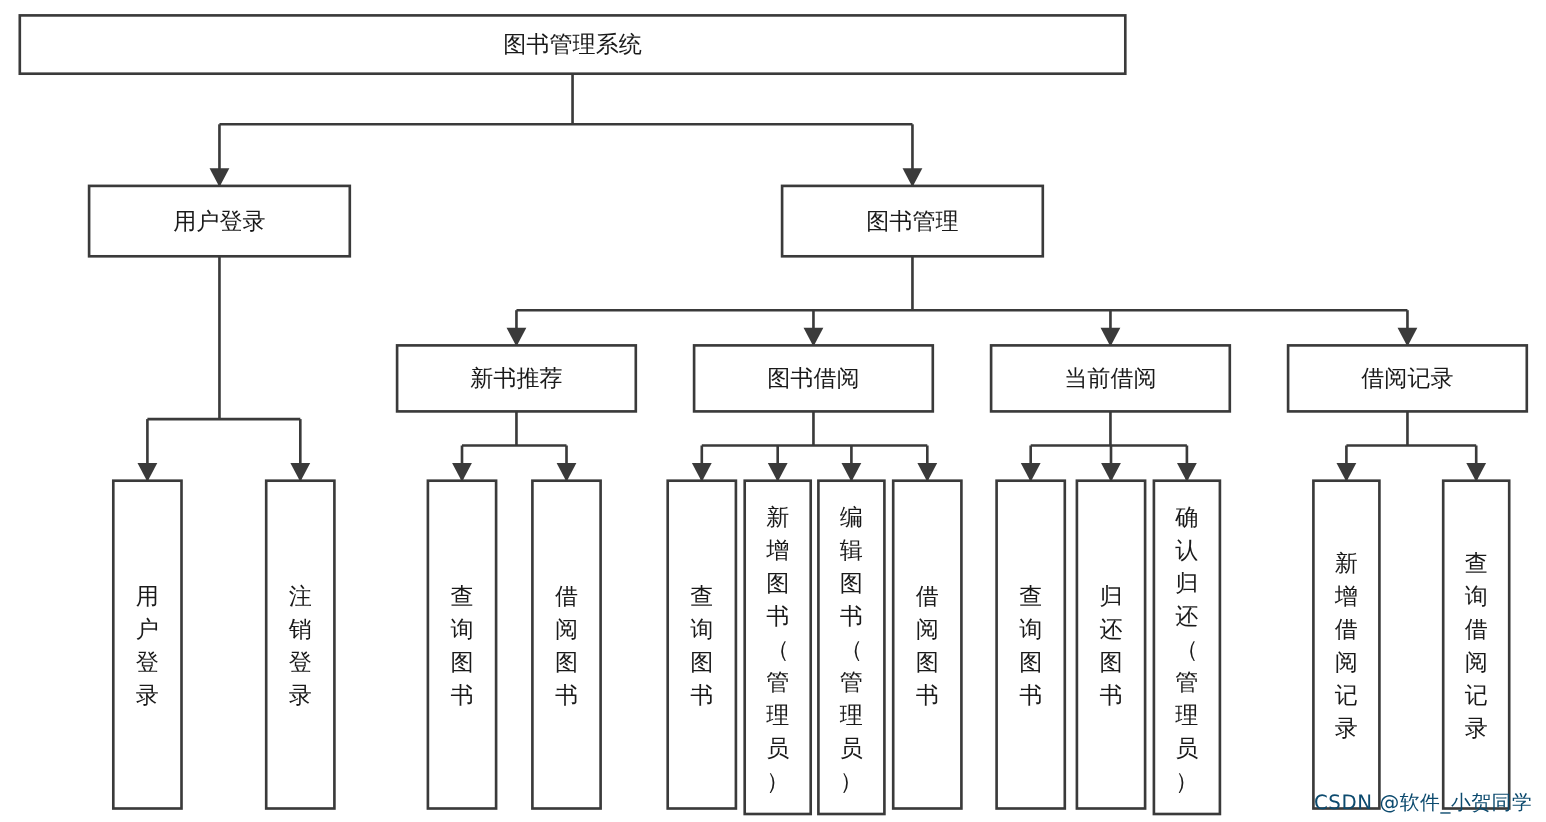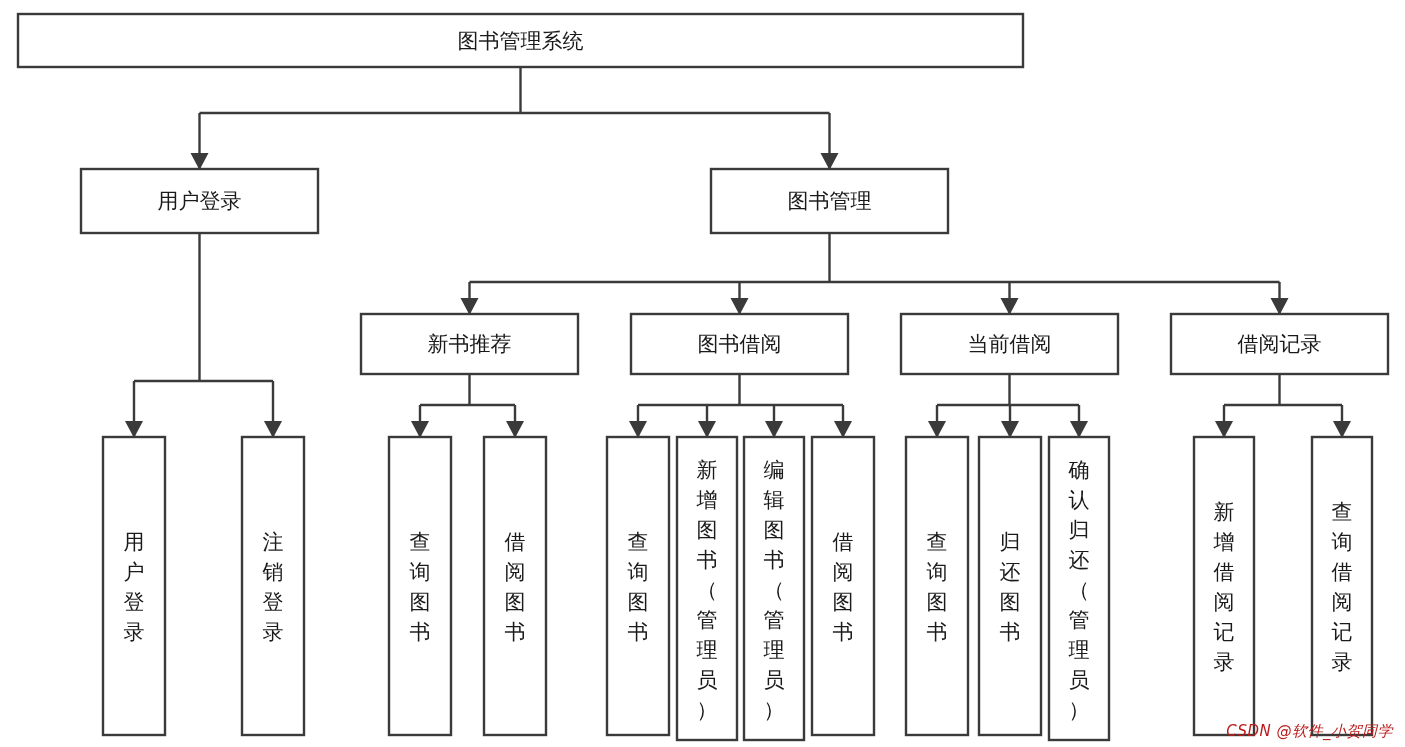--- a/index.html
+++ b/index.html
@@ -50,27 +50,26 @@
   .node-label-v {
     fill: #1a1a1a;
     font-size: 21px;
     font-family: "DejaVu Sans", "Liberation Sans", sans-serif;
     text-anchor: middle;
   }
   .watermark {
     position: absolute;
     right: 12px;
     bottom: 6px;
-    font-size: 15px;
-    color: #b91c1c;
+    font-size: 18px;
+    color: #0c4a6e;
     letter-spacing: 0.5px;
     font-family: "DejaVu Sans", "Liberation Sans", sans-serif;
     white-space: nowrap;
     pointer-events: none;
-    font-style: italic;
   }
 </style>
 </head>
 <body>
 
 <div id="diagram-root">
   <svg id="flow" viewBox="0 0 1405 747" xmlns="http://www.w3.org/2000/svg">
     <g id="connector-layer">
         <g>
           <path d="M 520.5 67 L 520.5 113" class="connector"></path>

